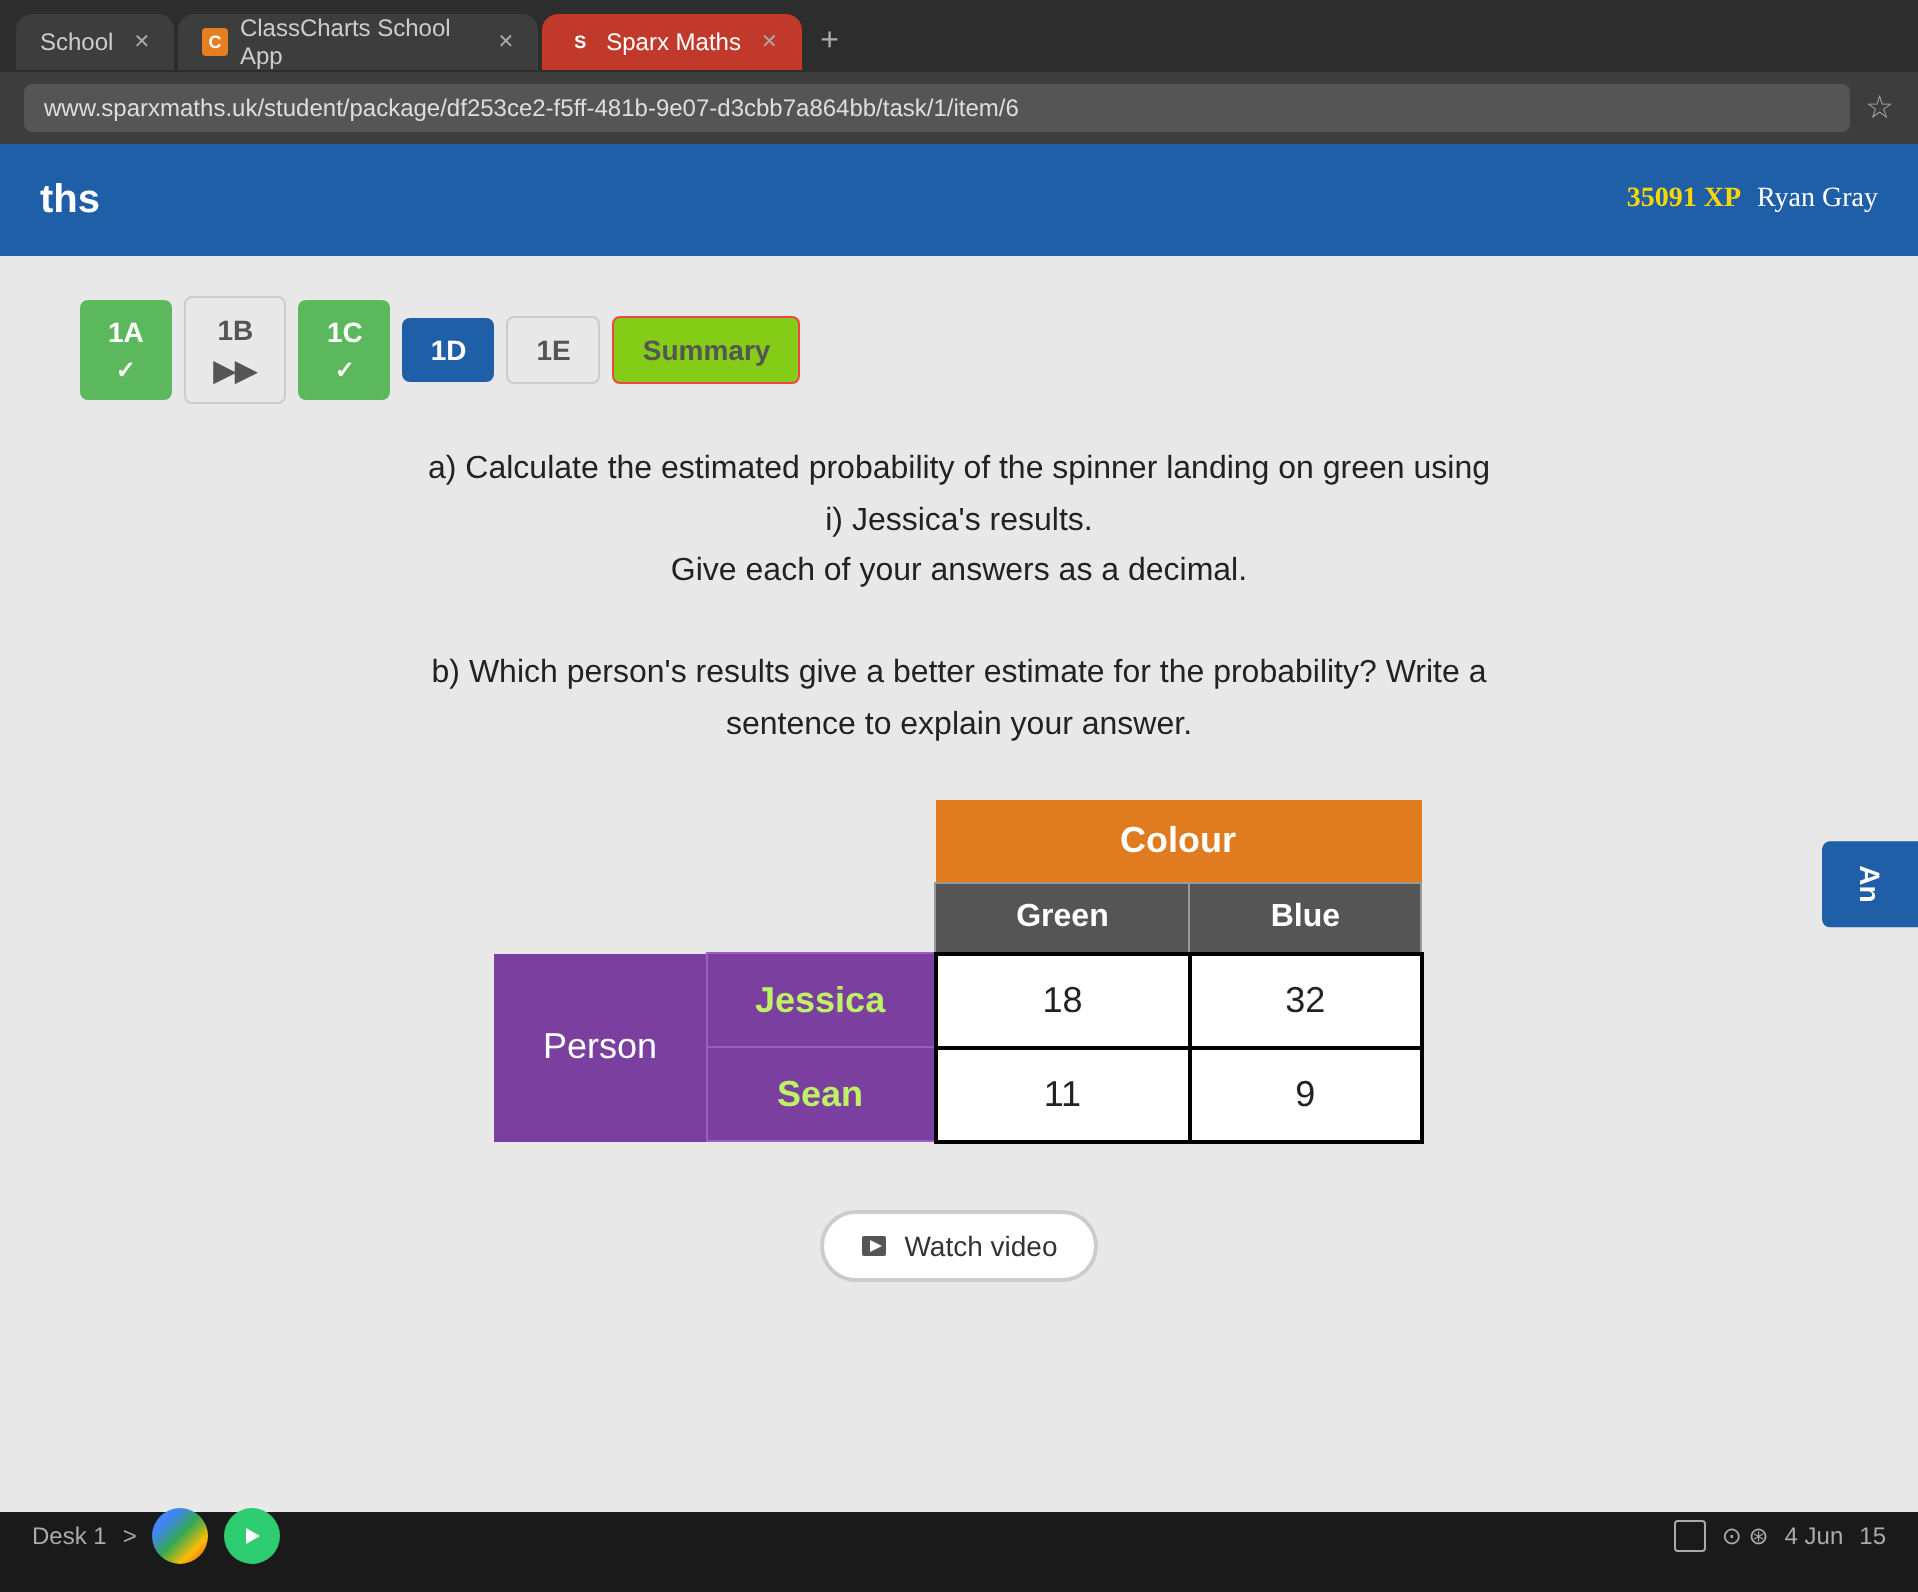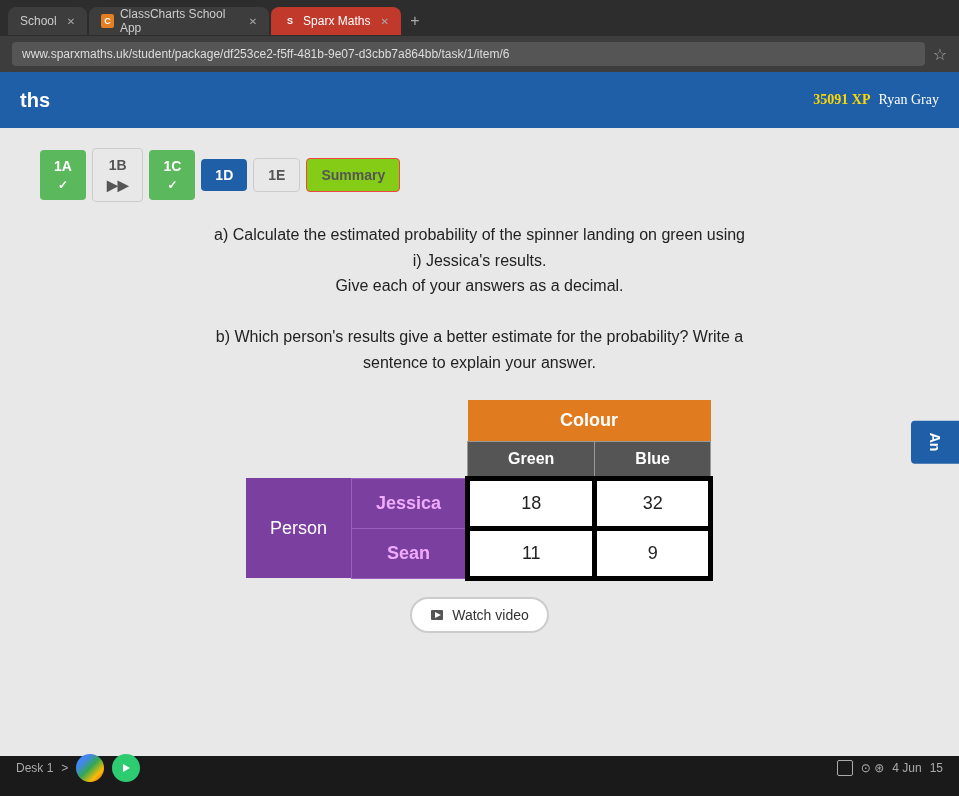--- a/index.html
+++ b/index.html
@@ -210,21 +210,21 @@
       color: #222;
       text-align: center;
       line-height: 1.6;
       margin-bottom: 24px;
     }
 
     
     .table-wrapper {
       display: flex;
       justify-content: center;
-      margin-bottom: 16px;
+      margin-bottom: 33px;
     }
 
     .data-table {
       border-collapse: collapse;
     }
 
     .table-header-colour {
       background: #e07b20;
       color: white;
       font-weight: bold;
@@ -248,34 +248,34 @@
       color: white;
       font-weight: normal;
       text-align: center;
       padding: 12px 24px;
       font-size: 18px;
       vertical-align: middle;
     }
 
     .table-name-cell {
       background: #7b3fa0;
-      color: #f0abfc;
+      color: #bef264;
       font-weight: bold;
       text-align: center;
       padding: 12px 24px;
       font-size: 18px;
       border: 1px solid #9b5fc0;
     }
 
     .table-data-cell {
       background: white;
       text-align: center;
       padding: 12px 40px;
       font-size: 18px;
-      border: 5px solid #000000;
+      border: 2px solid #000000;
       color: #222;
     }
 
     
     .watch-video-btn {
       display: flex;
       align-items: center;
       gap: 6px;
       background: white;
       border: 2px solid #ccc;

